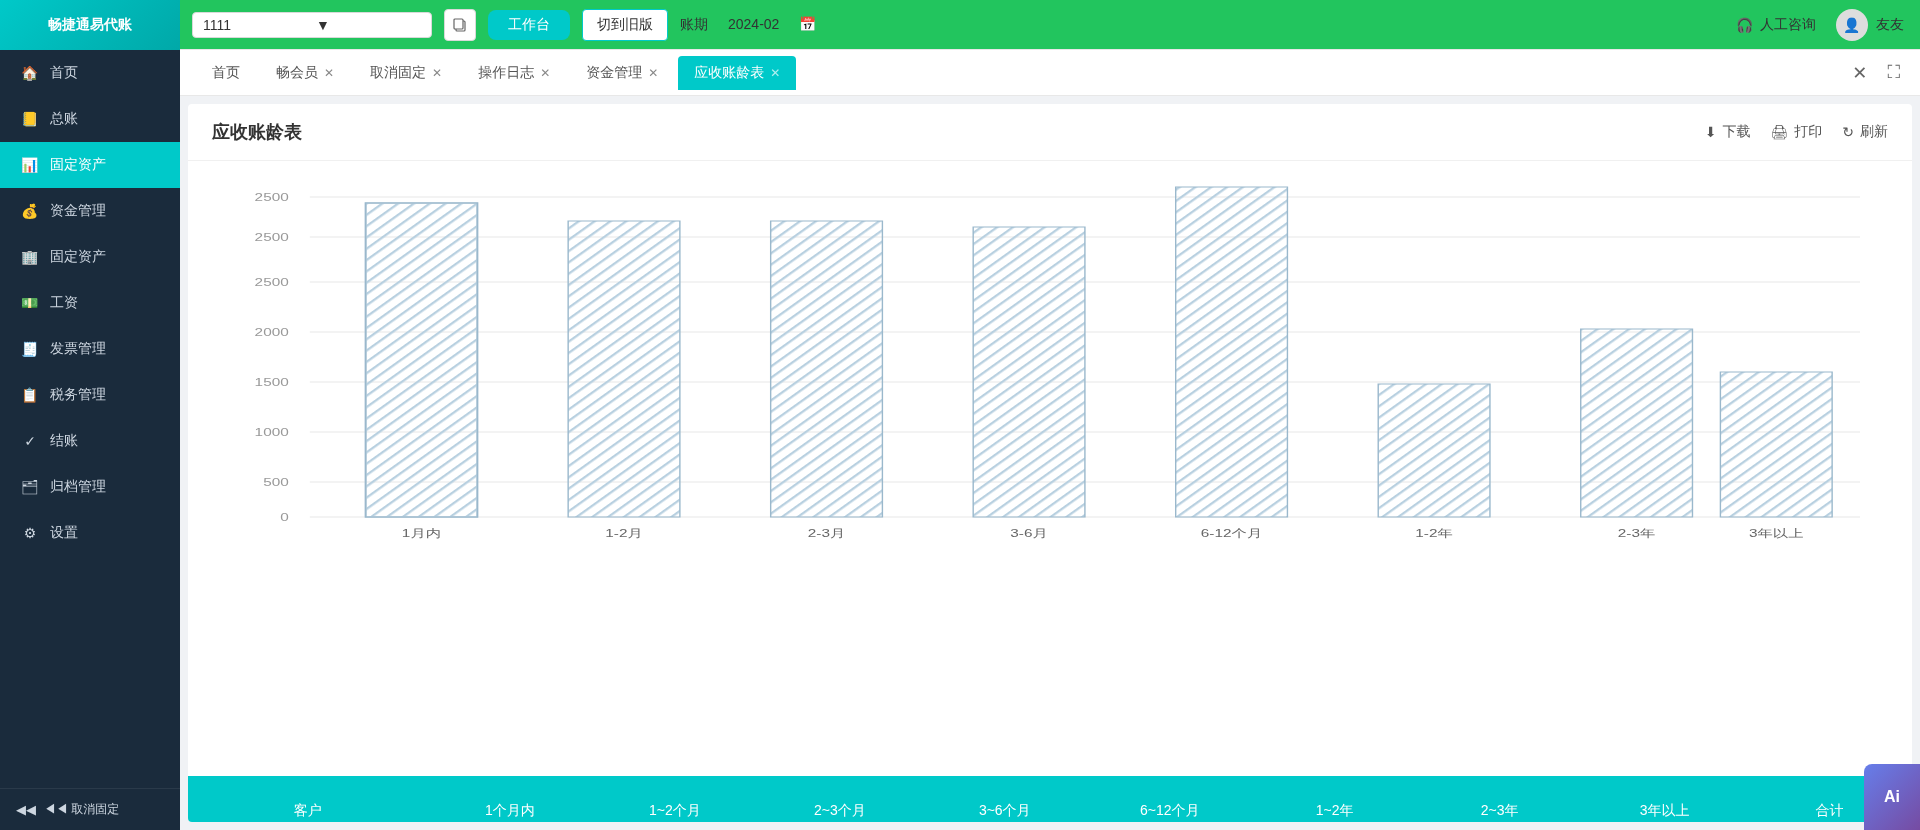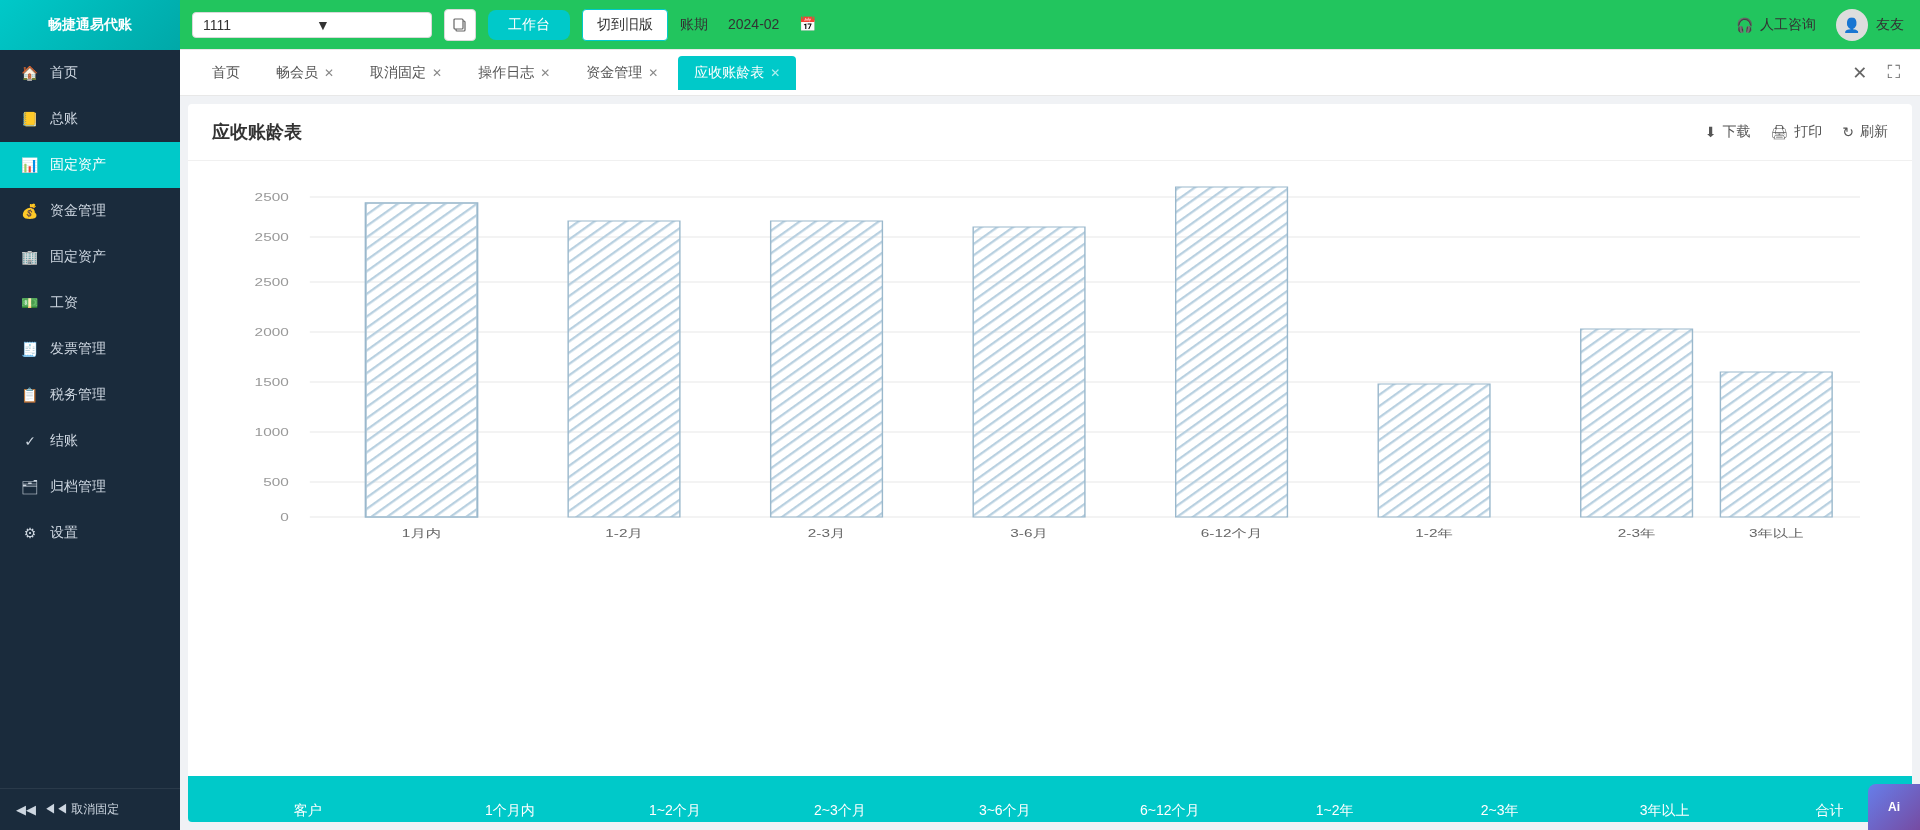--- a/index.html
+++ b/index.html
@@ -276,22 +276,22 @@
     }
     .table-col.first { flex: 1.5; }
 
     
     .ai-badge {
       position: fixed;
       bottom: 0;
       right: 0;
       background: linear-gradient(135deg, #667eea, #764ba2);
       color: #fff;
-      padding: 16px 20px;
-      font-size: 12px;
+      padding: 24px 20px;
+      font-size: 16px;
       font-weight: bold;
       border-radius: 8px 0 0 0;
     }
   </style>
 </head>
 <body>
 
 <div class="top-header">
   <div class="logo-area">
     <span class="logo-text">畅捷通易代账</span>

